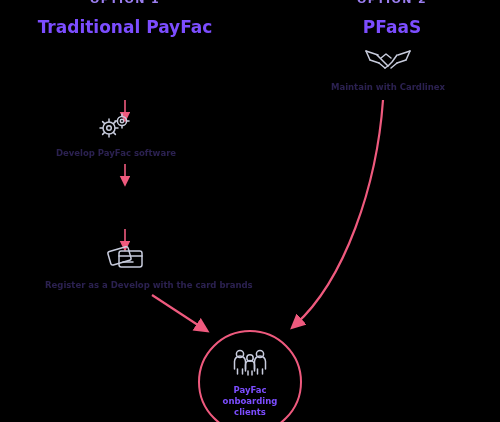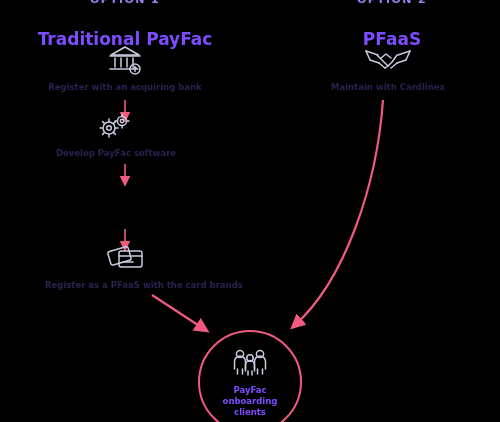--- a/index.html
+++ b/index.html
@@ -26,21 +26,21 @@
     font-weight: bold;
     letter-spacing: 1.4px;
     color: #9b7ef0;
     margin: 0;
     line-height: 12px;
   }
   .col-head .title {
     font-size: 17px;
     font-weight: bold;
     color: #7c4dff;
-    margin: 16px;
+    margin: 4px;
     line-height: 22px;
     padding-top: 6px;
   }
 
   #head-left  { left: 10px;  top: -6px; }
   #head-right { left: 277px; top: -6px; }
 
   .step {
     position: absolute;
     text-align: center;
@@ -115,33 +115,20 @@
 
     <line x1="125" y1="100" x2="125" y2="118" stroke="#ef5a7e" stroke-width="1.6" marker-end="url(#ah)"></line>
     <line x1="125" y1="164" x2="125" y2="182" stroke="#ef5a7e" stroke-width="1.6" marker-end="url(#ah)"></line>
     <line x1="125" y1="229" x2="125" y2="247" stroke="#ef5a7e" stroke-width="1.6" marker-end="url(#ah)"></line>
 
     <line x1="152" y1="295" x2="204" y2="329" stroke="#ef5a7e" stroke-width="2.2" marker-end="url(#ah)"></line>
 
     <path d="M 383 100 C 377 185, 345 280, 295 325" stroke="#ef5a7e" stroke-width="2.2" fill="none" marker-end="url(#ah)"></path>
   </svg>
 
-  <div class="step" style="left:25px; top:42px; width:200px;">
-    <span class="icon">
-      <svg width="40" height="34" viewBox="0 0 40 34">
-        <path class="ico-stroke" d="M6 13 L20 5 L34 13 Z"></path>
-        <path class="ico-stroke" d="M5 14 H35"></path>
-        <path class="ico-stroke" d="M10 16 V25 M16 16 V25 M22 16 V25 M28 16 V25"></path>
-        <path class="ico-stroke" d="M5 27 H33"></path>
-        <circle class="ico-stroke" cx="30" cy="27" r="5"></circle>
-        <path class="ico-stroke" d="M30 24.5 V29.5 M28.6 26 H31.4"></path>
-      </svg>
-    </span>
-    <span class="label">Register with an acquiring bank</span>
-  </div>
 
   <div class="step" style="left:36px; top:108px; width:160px;">
     <span class="icon">
       <svg width="44" height="34" viewBox="0 0 44 34">
         <circle class="ico-stroke" cx="15" cy="20" r="6"></circle>
         <circle class="ico-stroke" cx="15" cy="20" r="2.3"></circle>
         <path class="ico-stroke" d="M15 11 V13.5 M15 26.5 V29 M6 20 H8.5 M21.5 20 H24 M8.6 13.6 L10.4 15.4 M19.6 24.6 L21.4 26.4 M21.4 13.6 L19.6 15.4 M10.4 24.6 L8.6 26.4"></path>
         <circle class="ico-stroke" cx="28" cy="13" r="4.6"></circle>
         <circle class="ico-stroke" cx="28" cy="13" r="1.7"></circle>
         <path class="ico-stroke" d="M28 6 V8 M28 18 V20 M21 13 H23 M33 13 H35"></path>
@@ -153,21 +140,21 @@
 
   <div class="step" style="left:45px; top:240px; width:160px;">
     <span class="icon">
       <svg width="46" height="34" viewBox="0 0 46 34">
         <rect class="ico-stroke" x="7" y="9" width="21" height="14" rx="2" transform="rotate(-16 17 16)"></rect>
         <rect class="ico-stroke" x="17" y="11" width="23" height="16" rx="2.2"></rect>
         <path class="ico-stroke" d="M17 16 H40"></path>
         <path class="ico-stroke" d="M21 22 H31"></path>
       </svg>
     </span>
-    <span class="label">Register as a PFaaS with the card brands</span>
+    <span class="label">Register as a Develop with the card brands</span>
   </div>
 
   <div class="step" style="left:298px; top:42px; width:180px;">
     <span class="icon">
       <svg width="54" height="34" viewBox="0 0 54 34">
         <path class="ico-stroke" d="M20 16 L25 12 L30 16"></path>
         <path class="ico-stroke" d="M16 13 L22 19 L27 24 L31 20 L36 13"></path>
         <path class="ico-stroke" d="M5 9 L17 13 M49 9 L37 13"></path>
         <path class="ico-stroke" d="M5 9 L9 18 M49 9 L45 18"></path>
         <path class="ico-stroke" d="M9 18 L18 21 M45 18 L36 21"></path>

